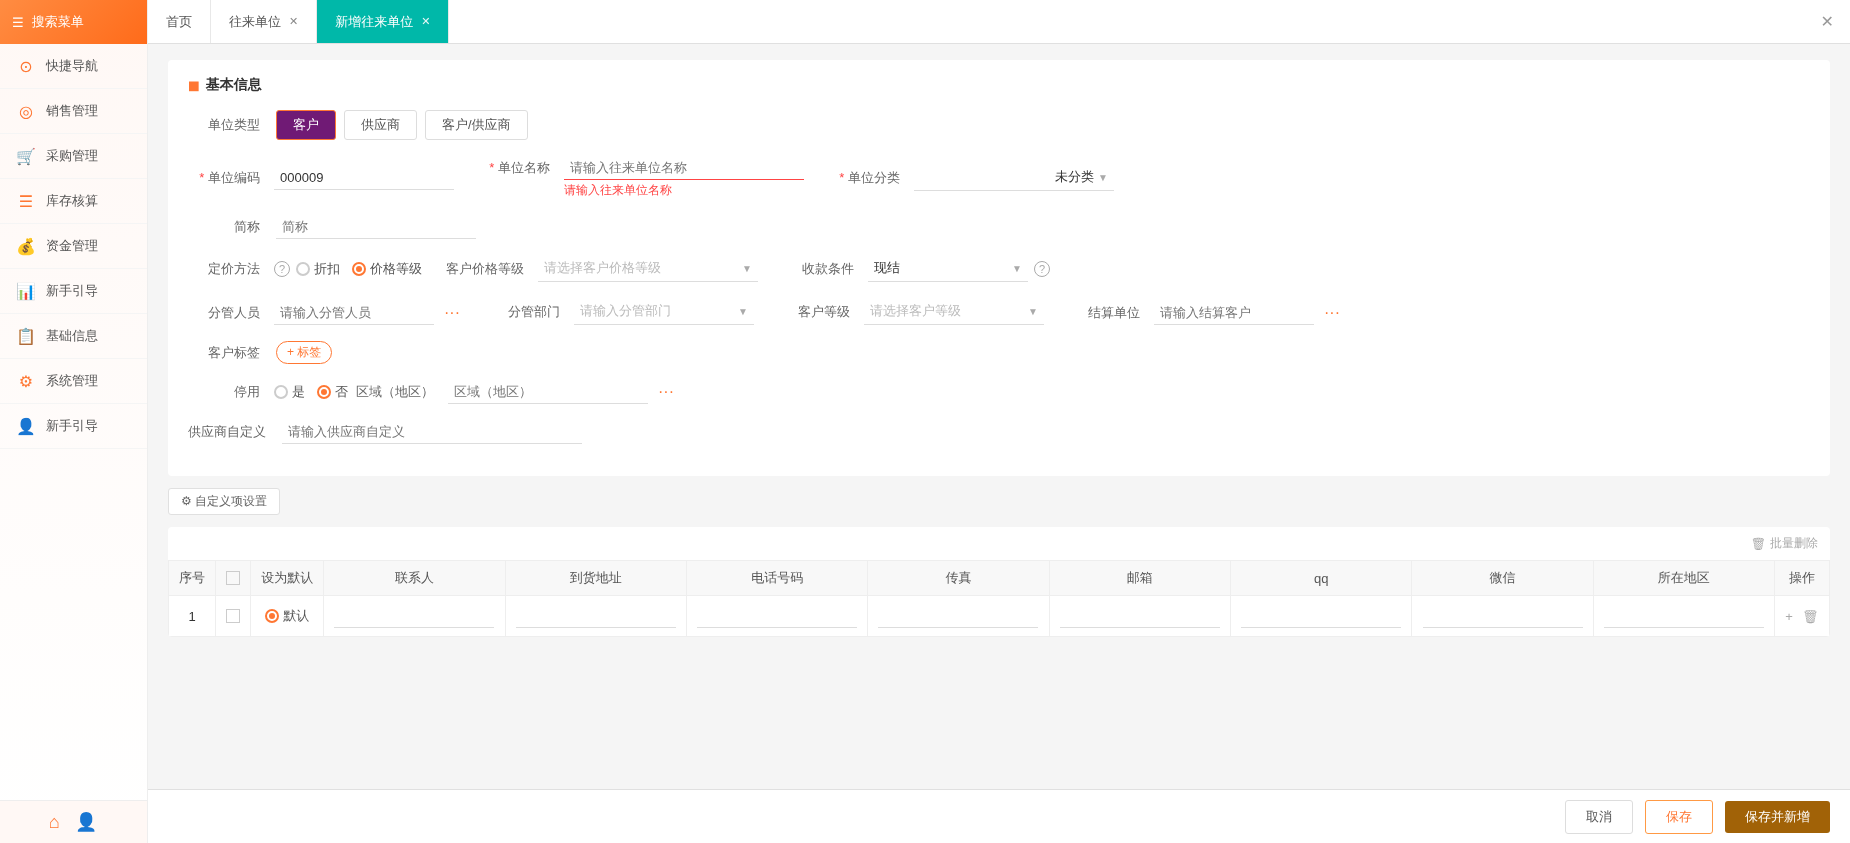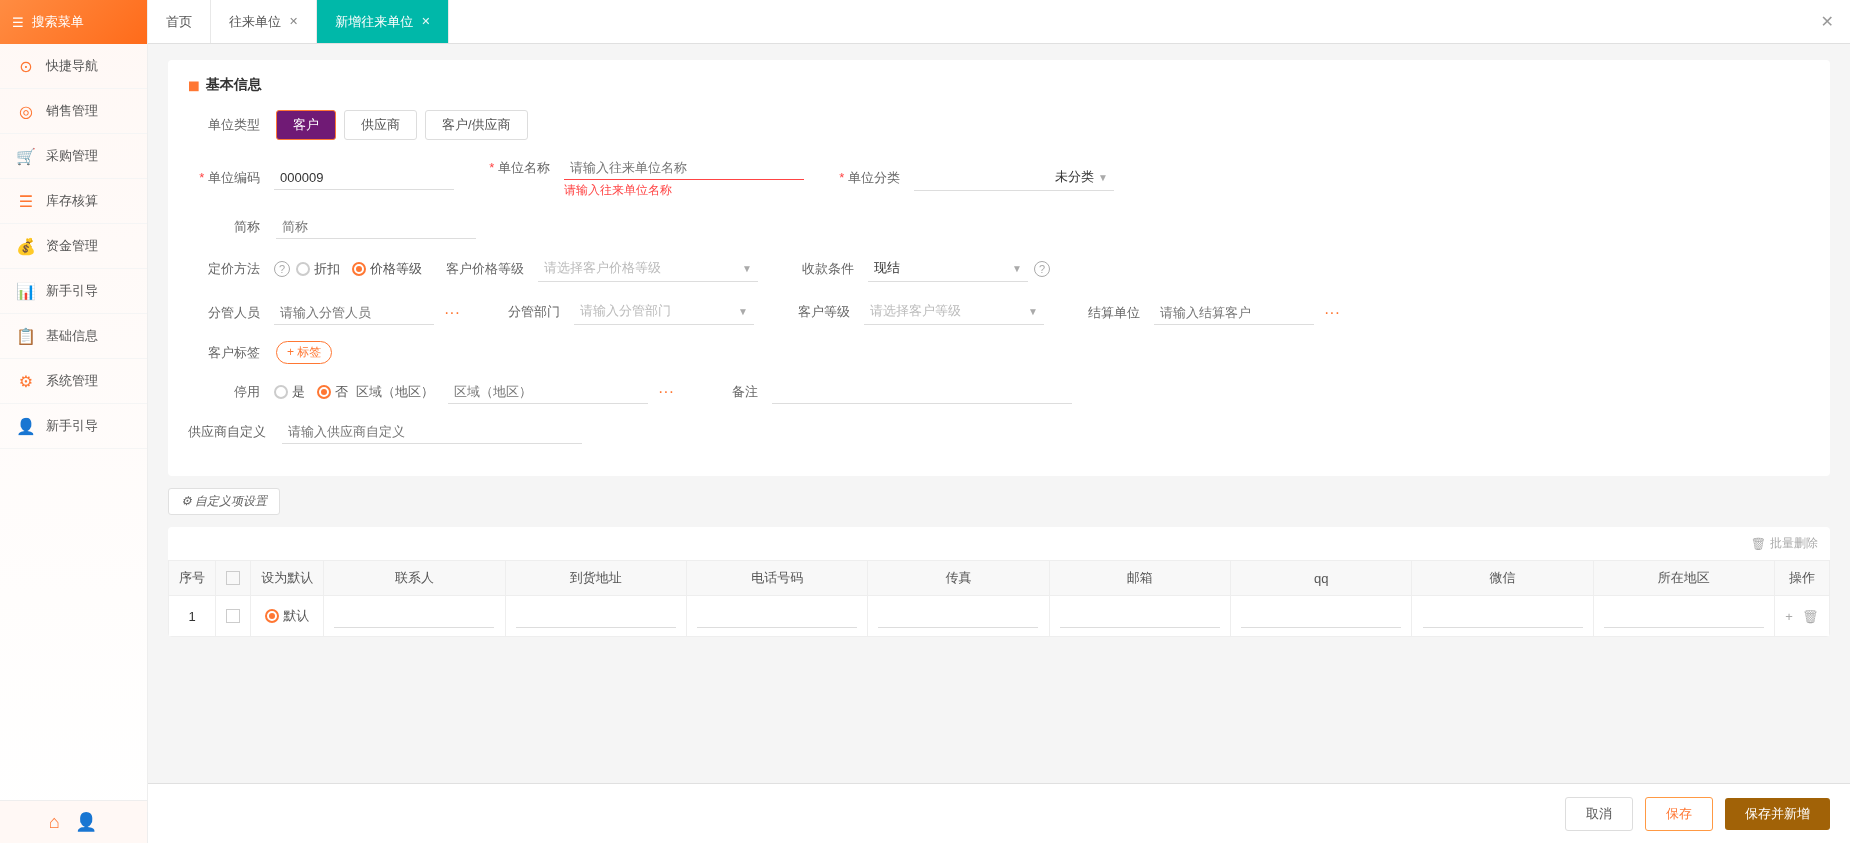--- a/index.html
+++ b/index.html
@@ -238,33 +238,33 @@
     .batch-delete-btn { color: #aaa; font-size: 12px; cursor: pointer; display: flex; align-items: center; gap: 4px; }
     table { width: 100%; border-collapse: collapse; font-size: 13px; }
     th { background: #f8f8f8; color: #555; padding: 8px 10px; text-align: center; border: 1px solid #eee; font-weight: normal; }
     td { padding: 8px 10px; text-align: center; border: 1px solid #eee; color: #333; }
 
     
     .custom-btn {
       display: flex; align-items: center; gap: 4px;
       border: 1px solid #e0e0e0; padding: 4px 12px;
       border-radius: 3px; cursor: pointer; color: #666; font-size: 12px;
-      background: white; margin-bottom: 12px; font-style: italic;
+      background: white; margin-bottom: 12px;
     }
 
     
     .footer {
       background: white;
       border-top: 1px solid #e0e0e0;
       display: flex;
       align-items: center;
       justify-content: flex-end;
       padding: 10px 20px;
       gap: 12px;
-      height: 60px;
+      height: 54px;
     }
     .btn-cancel {
       padding: 7px 20px;
       border: 1px solid #ddd;
       border-radius: 3px;
       background: white;
       color: #555;
       cursor: pointer;
       font-size: 13px;
     }
@@ -485,24 +485,20 @@
             <div class="radio-item">
               <div class="radio-circle checked"></div>
               <span>否</span>
             </div>
           </div>
         </div>
         <div class="field-unit">
           <span class="form-label">区域（地区）</span>
           <input class="form-input" type="text" style="width: 200px;" placeholder="区域（地区）">
           <span class="more-btn">···</span>
-        </div>
-        <div class="field-unit">
-          <span class="form-label">备注</span>
-          <input class="form-input" type="text" style="width: 300px;">
         </div>
       </div>
 
       <div class="form-row">
         <span class="form-label">供应商自定义</span>
         <input class="form-input" type="text" style="width: 300px;" placeholder="请输入供应商自定义">
       </div>
 
     </div>
 

